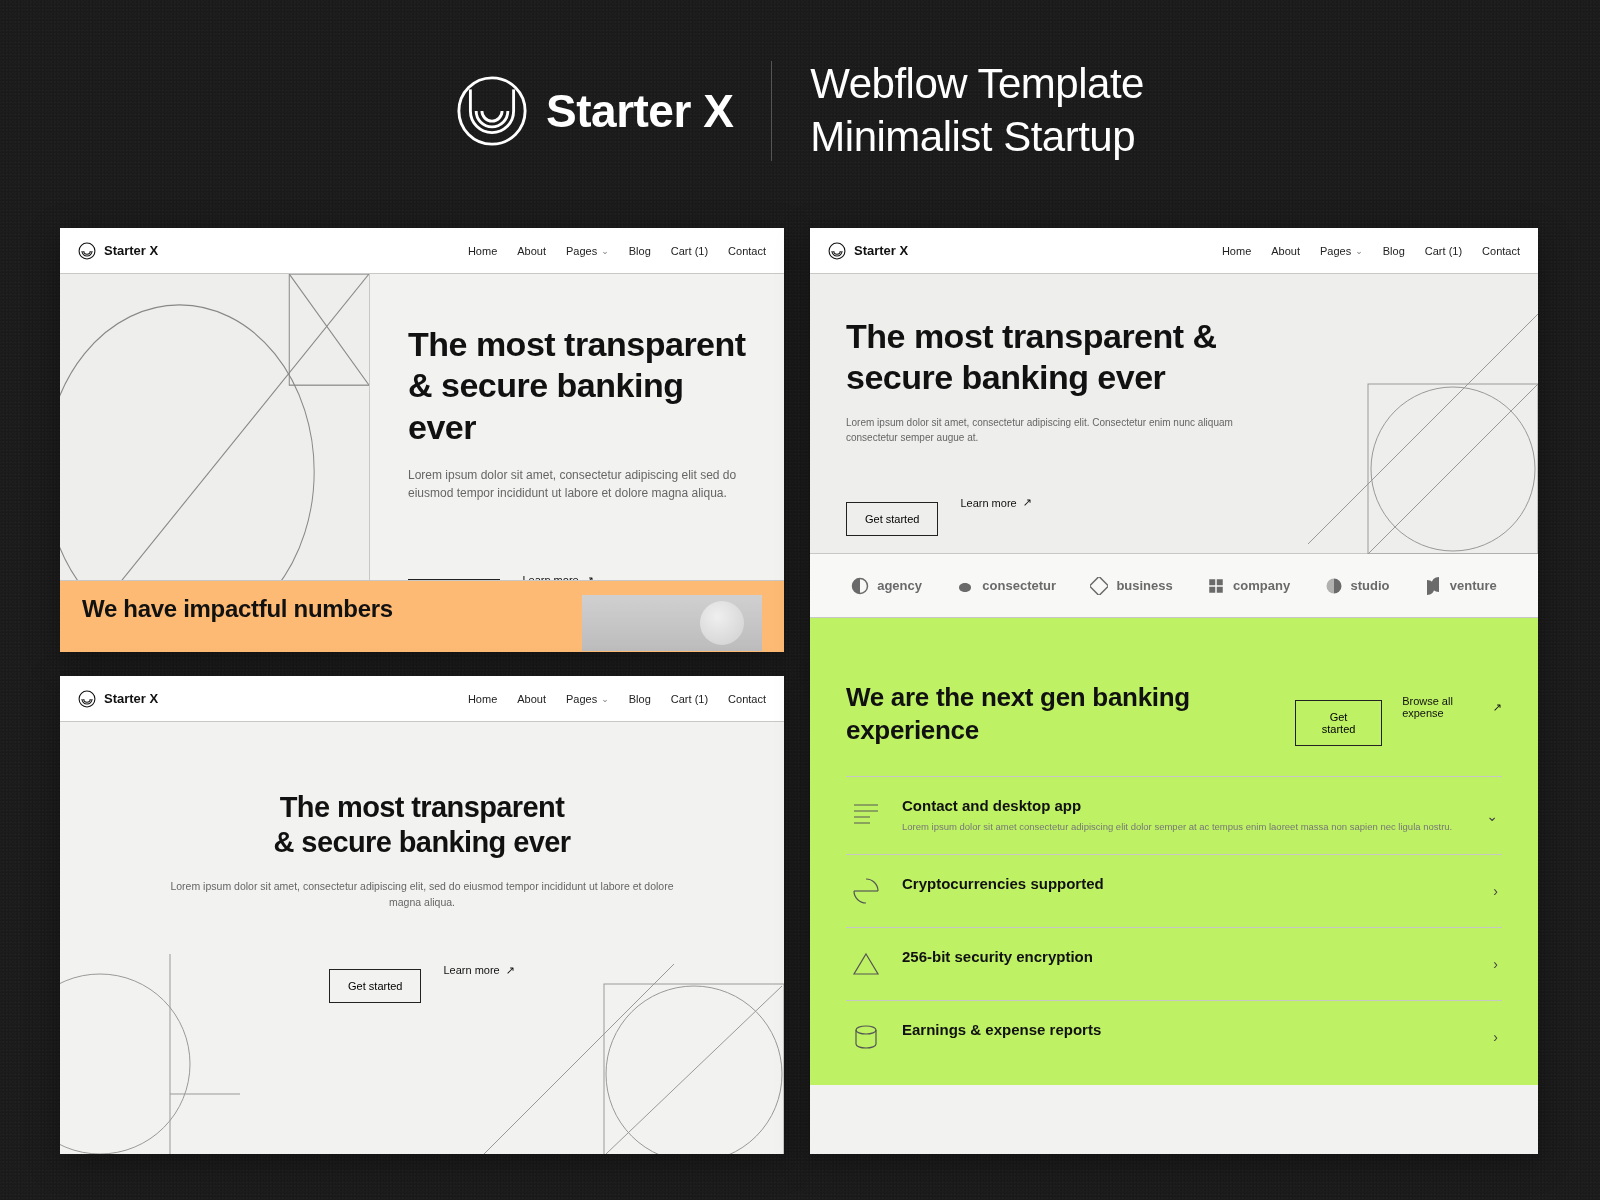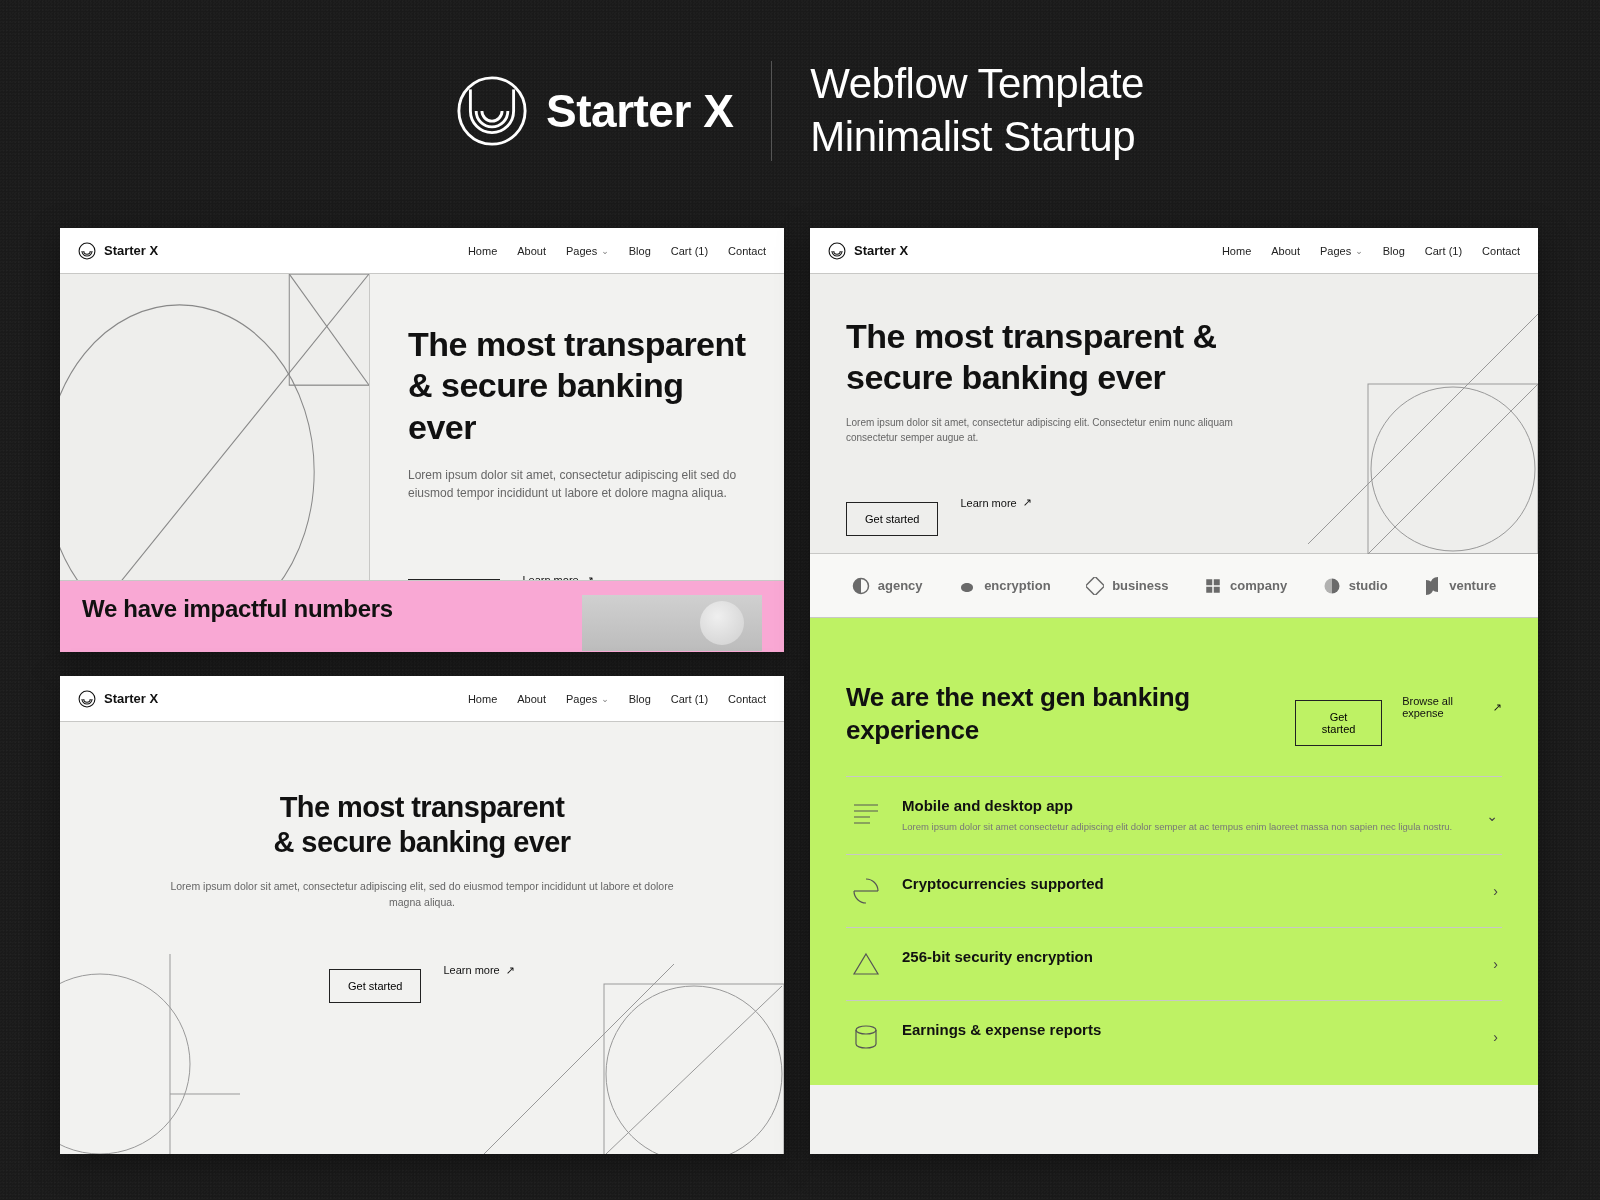--- a/index.html
+++ b/index.html
@@ -65,21 +65,21 @@
   .cardA { top:228px; left:60px; width:724px; height:424px; }
   .cardA .body { display:flex; height:calc(100% - 46px); }
   .cardA .geomA { width:310px; position:relative; background:#eeeeec; }
   .cardA .contentA { flex:1; padding:50px 38px 0 38px; position:relative; }
   .cardA h1 { font-size:34px; font-weight:600; line-height:1.22; letter-spacing:-0.5px; margin-bottom:18px; }
   .cardA .lorem { font-size:12px; color:#666; line-height:1.5; max-width:330px; margin-bottom:45px; }
   .btn-row { display:flex; align-items:center; gap:22px; }
   .btn-outline { border:1px solid #222; padding:10px 18px; font-size:11px; cursor:pointer; background:transparent; font-weight:500;margin-top:32px; }
   .btn-link { font-size:11px; display:flex; align-items:center; gap:6px; cursor:pointer; }
   .arrow { font-size:11px; }
-  .cardA .section2 { position:absolute; left:0; right:0; bottom:0; height:72px; background:#f9a8d4; border-top:1px solid #c8c8c6; padding:14px 22px 0 22px; display:flex; justify-content:space-between; align-items:flex-start; }
+  .cardA .section2 { position:absolute; left:0; right:0; bottom:0; height:72px; background:#fdba74; border-top:1px solid #c8c8c6; padding:14px 22px 0 22px; display:flex; justify-content:space-between; align-items:flex-start; }
   .cardA .section2 h2 { font-size:24px; font-weight:600; letter-spacing:-0.3px; }
   .cardA .photo { width:180px; height:56px; background:linear-gradient(180deg,#d0d0d0,#bcbcbc); position:relative; overflow:hidden; }
   .cardA .photo::after{content:"";position:absolute;right:18px;top:6px;width:44px;height:44px;border-radius:50%;background:radial-gradient(circle at 40% 35%, #efefef, #cfcfcf);}
 
   
   .geomA svg { position:absolute; inset:0; width:100%; height:100%; }
 
   
   .cardC { top:676px; left:60px; width:724px; height:478px; }
   .cardC .body { height:calc(100% - 46px); position:relative; }
@@ -302,21 +302,21 @@
       <svg class="ico" viewBox="0 0 24 24">
           <path fill="#6a6a6a" d="M12 2a10 10 0 1 0 0 20V2z"></path>
           <circle cx="12" cy="12" r="10" fill="none" stroke="#6a6a6a" stroke-width="2"></circle>
         </svg>
       <span>agency</span>
     </span>
     <span class="logoitem">
       <svg class="ico" viewBox="0 0 24 24">
           <path fill="#6a6a6a" d="M4 14c0-4 4-6 8-6s8 2 8 6-4 6-8 6-8-2-8-6z"></path>
         </svg>
-      <span>encryption</span>
+      <span>consectetur</span>
     </span>
     <span class="logoitem">
       <svg class="ico" viewBox="0 0 24 24">
           <rect x="3" y="3" width="18" height="18" fill="none" stroke="#6a6a6a" stroke-width="2" transform="rotate(45 12 12)"></rect>
         </svg>
       <span>business</span>
     </span>
     <span class="logoitem">
       <svg class="ico" viewBox="0 0 24 24">
           <rect x="3" y="3" width="8" height="8" fill="#6a6a6a"></rect>
@@ -358,21 +358,21 @@
     <div class="feat">
       <svg class="ficon" viewBox="0 0 32 32">
           <g stroke="#555" stroke-width="1">
             <line x1="4" y1="8" x2="28" y2="8"></line>
             <line x1="4" y1="14" x2="28" y2="14"></line>
             <line x1="4" y1="20" x2="20" y2="20"></line>
             <line x1="4" y1="26" x2="20" y2="26"></line>
           </g>
         </svg>
       <div class="ftxt">
-        <div class="ftitle">Mobile and desktop app</div>
+        <div class="ftitle">Contact and desktop app</div>
         <div class="fdesc">Lorem ipsum dolor sit amet consectetur adipiscing elit dolor semper at ac tempus enim laoreet massa non sapien nec ligula nostru.</div>
       </div>
       <div class="fchev">⌄</div>
     </div>
 
     <div class="feat">
       <svg class="ficon" viewBox="0 0 32 32">
           <g fill="none" stroke="#555" stroke-width="1.2">
             <path d="M16 4 A12 12 0 0 1 28 16"></path>
             <path d="M16 28 A12 12 0 0 1 4 16"></path>

